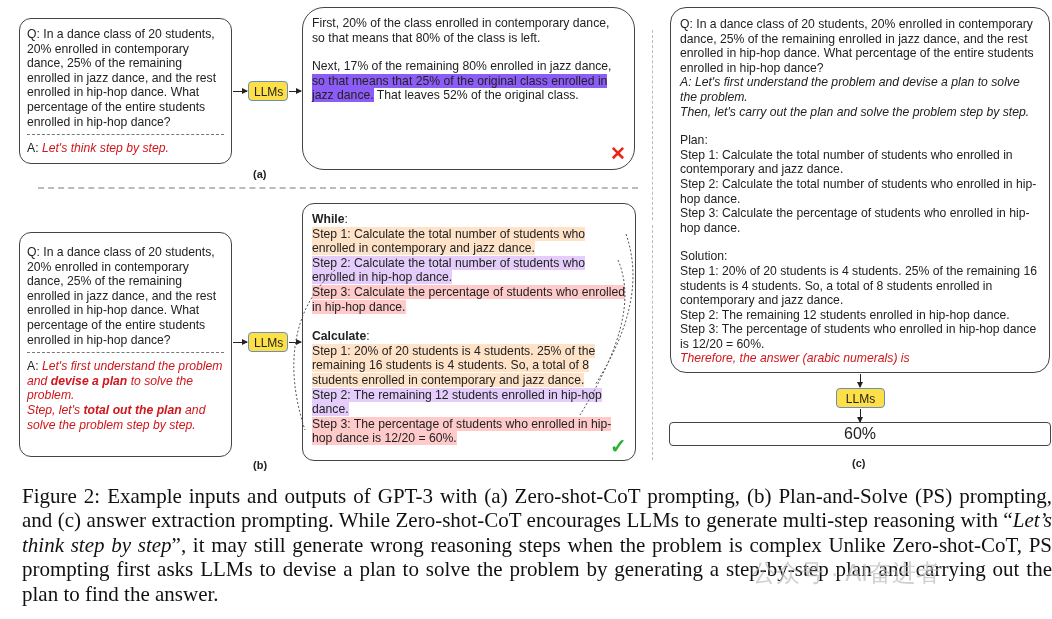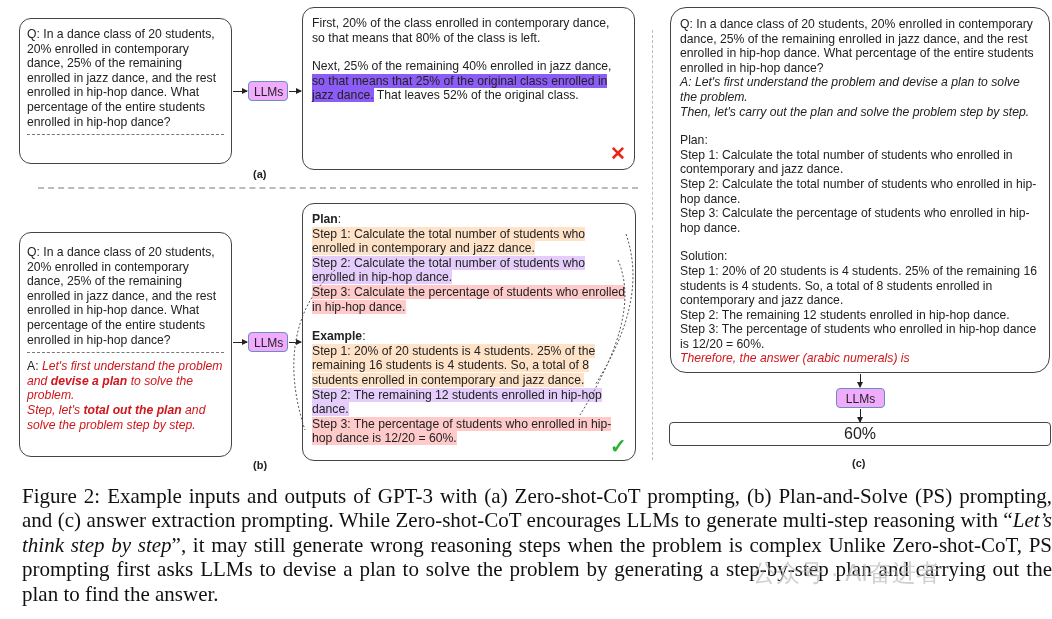--- a/index.html
+++ b/index.html
@@ -2,21 +2,21 @@
 <html><head>
 <meta charset="utf-8">
 <style>
   html, body { margin:0; padding:0; background:#ffffff; }
   body { width:1052px; height:619px; position:relative; overflow:hidden; font-family:"Liberation Sans", sans-serif; color:#222; }
   .box { position:absolute; border:1.3px solid #444; border-radius:12px; background:#fff; box-sizing:border-box; }
   .txt { font-size:12.2px; line-height:14.6px; }
   .red { color:#d0161b; font-style:italic; }
   .red b { font-weight:bold; }
   .hr-dot { border-top:1px dashed #777; margin:5px 0 6px 0; }
-  .llm { position:absolute; background:#f0abfc; border:1px solid #6c8ebf; border-radius:4px; font-size:12px; line-height:20px; height:20px; padding:0 5px; box-sizing:border-box; text-align:center; color:#222; }
+  .llm { position:absolute; background:#fde047; border:1px solid #6c8ebf; border-radius:4px; font-size:12px; line-height:20px; height:20px; padding:0 5px; box-sizing:border-box; text-align:center; color:#222; }
   .arrow { position:absolute; height:1px; background:#222; }
   .arrow::after { content:""; position:absolute; right:-1px; top:-3px; border-left:6px solid #222; border-top:3.5px solid transparent; border-bottom:3.5px solid transparent; }
   .varrow { position:absolute; width:1px; background:#222; }
   .varrow::after { content:""; position:absolute; bottom:-1px; left:-3px; border-top:6px solid #222; border-left:3.5px solid transparent; border-right:3.5px solid transparent; }
   .label { position:absolute; font-size:11px; font-weight:bold; }
   .hl-blue { background:#8b5cf6; }
   .hl-orange { background:#ffe3c8; }
   .hl-purple { background:#e4cdfb; }
   .hl-red { background:#ffcaca; }
   .caption { position:absolute; left:22px; top:484px; width:1030px; font-family:"Liberation Serif", serif; font-size:21px; line-height:24.4px; color:#111; text-align:justify; }
@@ -24,28 +24,29 @@
   .mark-x { position:absolute; color:#e8281b; font-size:19px; font-weight:bold; }
   .mark-check { position:absolute; color:#28b432; font-size:20px; font-weight:bold; }
   .watermark { position:absolute; color:#bbb; font-size:26px; opacity:0.7; }
 </style>
 </head>
 <body>
 
 <div class="box txt" style="left:19px; top:18px; width:213px; height:146px; padding:8px 7px 6px 7px;">
   <div>Q: In a dance class of 20 students, 20% enrolled in contemporary dance, 25% of the remaining enrolled in jazz dance, and the rest enrolled in hip-hop dance. What percentage of the entire students enrolled in hip-hop dance?</div>
   <div class="hr-dot"></div>
+  <div><span>A: </span><span class="red">Let's think step by step.</span></div>
 </div>
 <div class="arrow" style="left:233px; top:91px; width:14px;"></div>
 <div class="llm" style="left:248px; top:81px; width:40px;">LLMs</div>
 <div class="arrow" style="left:289px; top:91px; width:12px;"></div>
-<div class="box txt" style="left:302px; top:7px; width:333px; height:163px; padding:8px 9px;">
+<div class="box txt" style="left:302px; top:7px; width:333px; height:163px; padding:8px 9px;border-radius:22px;">
   <div>First, 20% of the class enrolled in contemporary dance, so that means that 80% of the class is left.</div>
   <div style="height:14px"></div>
-  <div><span>Next, 25% of the remaining 40% enrolled in jazz dance, </span><span class="hl-blue">so that means that 25% of the original class enrolled in jazz dance.</span><span> That leaves 52% of the original class.</span></div>
+  <div><span>Next, 17% of the remaining 80% enrolled in jazz dance, </span><span class="hl-blue">so that means that 25% of the original class enrolled in jazz dance.</span><span> That leaves 52% of the original class.</span></div>
   <div style="height:14px"></div>
 </div>
 <div class="mark-x" style="left:610px; top:142px;">✕</div>
 <div class="label" style="left:253px; top:168px;">(a)</div>
 
 <div style="position:absolute; left:38px; top:187px; width:600px; border-top:2px dashed #bbb;"></div>
 <div style="position:absolute; left:652px; top:30px; height:190px; border-left:1.5px dashed #bbb;"></div>
 <div style="position:absolute; left:652px; top:225px; height:235px; border-left:1.5px dashed #bbb;"></div>
 
 <div class="box txt" style="left:19px; top:232px; width:213px; height:225px; padding:12px 7px 6px 7px;">
@@ -53,26 +54,26 @@
   <div class="hr-dot"></div>
   <div>
     <span>A: </span><span class="red"><span>Let's first understand the problem and </span><b>devise a plan</b><span> to solve the problem.</span><br><span>Step, let's </span><b>total out the plan</b><span> and solve the problem step by step.</span></span>
   </div>
 </div>
 <div class="arrow" style="left:233px; top:342px; width:14px;"></div>
 <div class="llm" style="left:248px; top:332px; width:40px;">LLMs</div>
 <div class="arrow" style="left:289px; top:342px; width:12px;"></div>
 
 <div class="box txt" style="left:302px; top:203px; width:334px; height:258px; padding:8px 9px;">
-  <div><b>Plan</b>:</div>
+  <div><b>While</b>:</div>
   <div><span class="hl-orange">Step 1: Calculate the total number of students who enrolled in contemporary and jazz dance.</span></div>
   <div><span class="hl-purple">Step 2: Calculate the total number of students who enrolled in hip-hop dance.</span></div>
   <div><span class="hl-red">Step 3: Calculate the percentage of students who enrolled in hip-hop dance.</span></div>
   <div style="height:15px"></div>
-  <div><b>Example</b>:</div>
+  <div><b>Calculate</b>:</div>
   <div style="width:290px;"><span class="hl-orange">Step 1: 20% of 20 students is 4 students. 25% of the remaining 16 students is 4 students. So, a total of 8 students enrolled in contemporary and jazz dance.</span></div>
   <div style="width:305px;"><span class="hl-purple">Step 2: The remaining 12 students enrolled in hip-hop dance.</span></div>
   <div><span class="hl-red">Step 3: The percentage of students who enrolled in hip-hop dance is 12/20 = 60%.</span></div>
 </div>
 <svg style="position:absolute; left:290px; top:220px;" width="360" height="240">
   <path d="M 336 14 C 352 60, 340 110, 305 165" stroke="#555" stroke-width="1" stroke-dasharray="2,2" fill="none"></path>
   <path d="M 328 40 C 345 80, 330 130, 290 195" stroke="#555" stroke-width="1" stroke-dasharray="2,2" fill="none"></path>
   <path d="M 45 50 C 0 90, -5 150, 15 210" stroke="#555" stroke-width="1" stroke-dasharray="2,2" fill="none"></path>
 </svg>
 <div class="mark-check" style="left:610px; top:434px;">✓</div>

